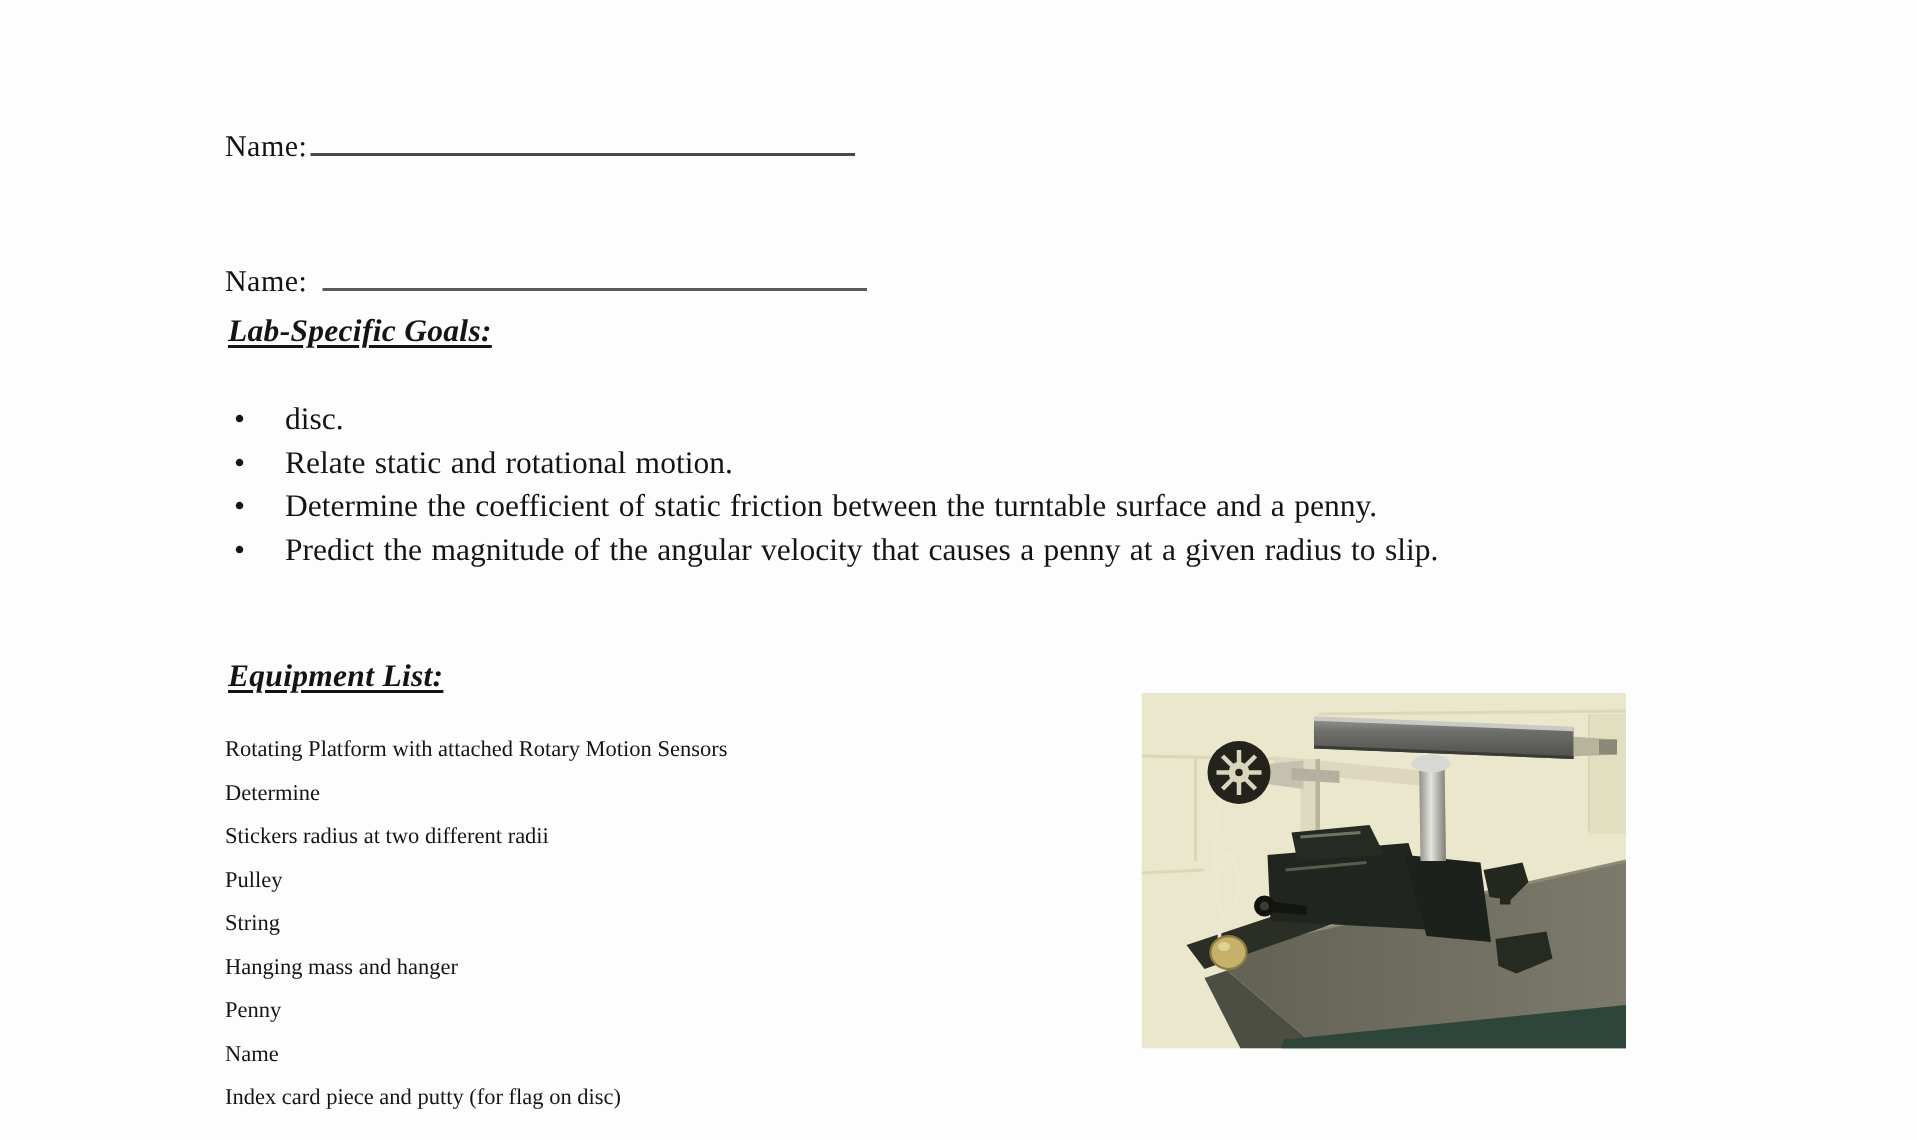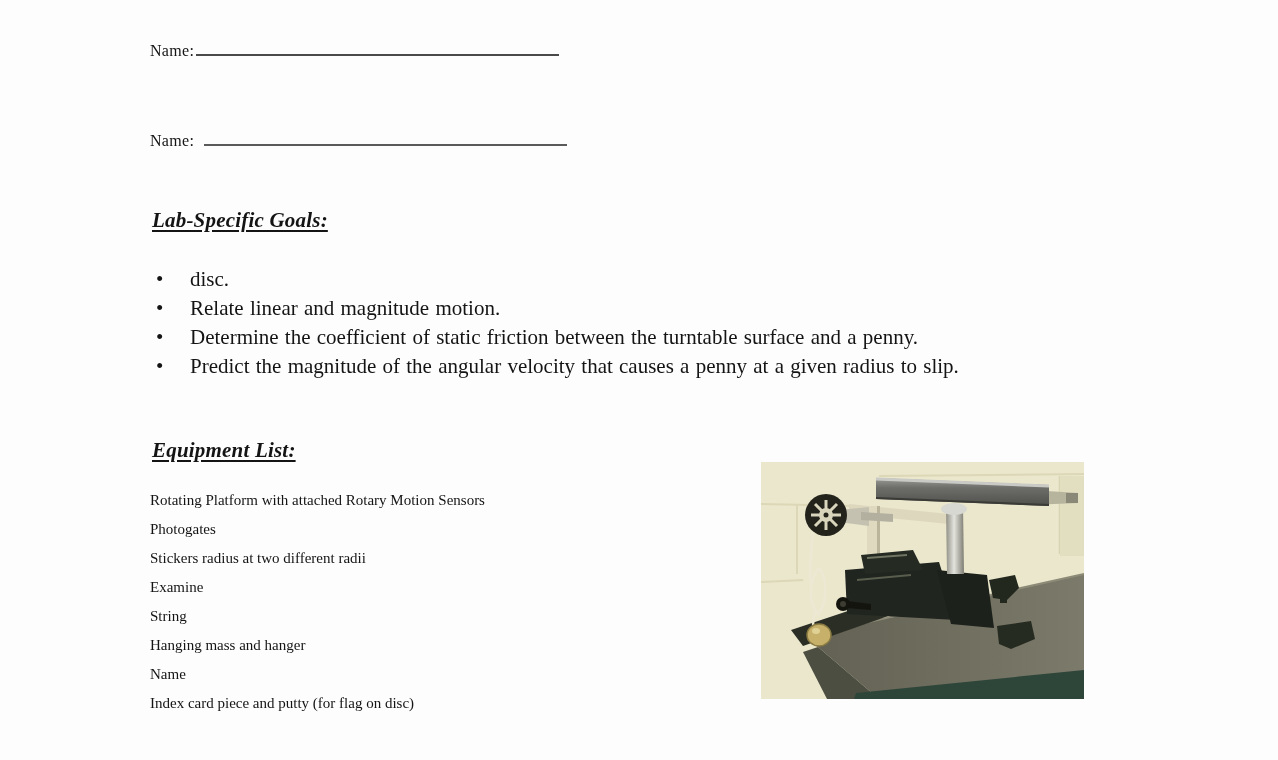--- a/index.html
+++ b/index.html
@@ -7,21 +7,21 @@
     width: 1278px; height: 760px;
     background: #fdfdfd;
     font-family: "Liberation Serif", serif;
     color: #141414;
     position: relative;
     overflow: hidden;
   }
   .page { position: absolute; inset: 0; }
 
   
-  .name-field { position: absolute; left: 150px; font-size: 16px; white-space: nowrap; }
+  .name-field { position: absolute; left: 150px; font-size: 20px; white-space: nowrap; margin-top: 48px; }
   .name-field .label { letter-spacing: 0.3px; }
   .name-blank {
     display: inline-block;
     width: 363px; height: 18px;
     border-bottom: 2px solid #4a4a4a;
   }
   #name-field-1 { top: 36px; }
   #name-field-2 { top: 126px; }
   #name-field-1 .name-blank { margin-left: 2px; }
   #name-field-2 .name-blank { margin-left: 10px; border-bottom-color: #5a5a5a; }
@@ -82,39 +82,40 @@
     <span class="label">Name:</span><span class="name-blank"></span>
   </div>
 
   <h2 class="section-heading" id="goals-heading">Lab-Specific Goals:</h2>
 
   <ul class="goals-list">
     <li>
       <span class="goal-line">disc.</span>
     </li>
     <li>
-      <span class="goal-line">Relate linear and magnitude motion.</span>
+      <span class="goal-line">Relate static and rotational motion.</span>
     </li>
     <li>
       <span class="goal-line">Determine the coefficient of static friction between the turntable surface and a penny.</span>
     </li>
     <li>
       <span class="goal-line">Predict the magnitude of the angular velocity that causes a penny at a given radius to slip.</span>
     </li>
   </ul>
 
   <h2 class="section-heading" id="equipment-heading">Equipment List:</h2>
 
   <div class="equipment-list">
     <div class="equipment-item">Rotating Platform with attached Rotary Motion Sensors</div>
-    <div class="equipment-item">Photogates</div>
+    <div class="equipment-item">Determine</div>
     <div class="equipment-item">Stickers radius at two different radii</div>
-    <div class="equipment-item">Examine</div>
+    <div class="equipment-item">Pulley</div>
     <div class="equipment-item">String</div>
     <div class="equipment-item">Hanging mass and hanger</div>
+    <div class="equipment-item">Penny</div>
     <div class="equipment-item">Name</div>
     <div class="equipment-item">Index card piece and putty (for flag on disc)</div>
   </div>
 
   <div class="photo-frame" role="img" aria-label="Rotating platform apparatus with rotary motion sensor, pulley and hanging mass on a lab table">
     <svg viewBox="0 0 323 237" width="323" height="237" xmlns="http://www.w3.org/2000/svg">
       <defs>
         <linearGradient id="discGrad" x1="0" y1="0" x2="0" y2="1">
           <stop offset="0" stop-color="#9a9a96"></stop>
           <stop offset="0.35" stop-color="#6d6d69"></stop>

